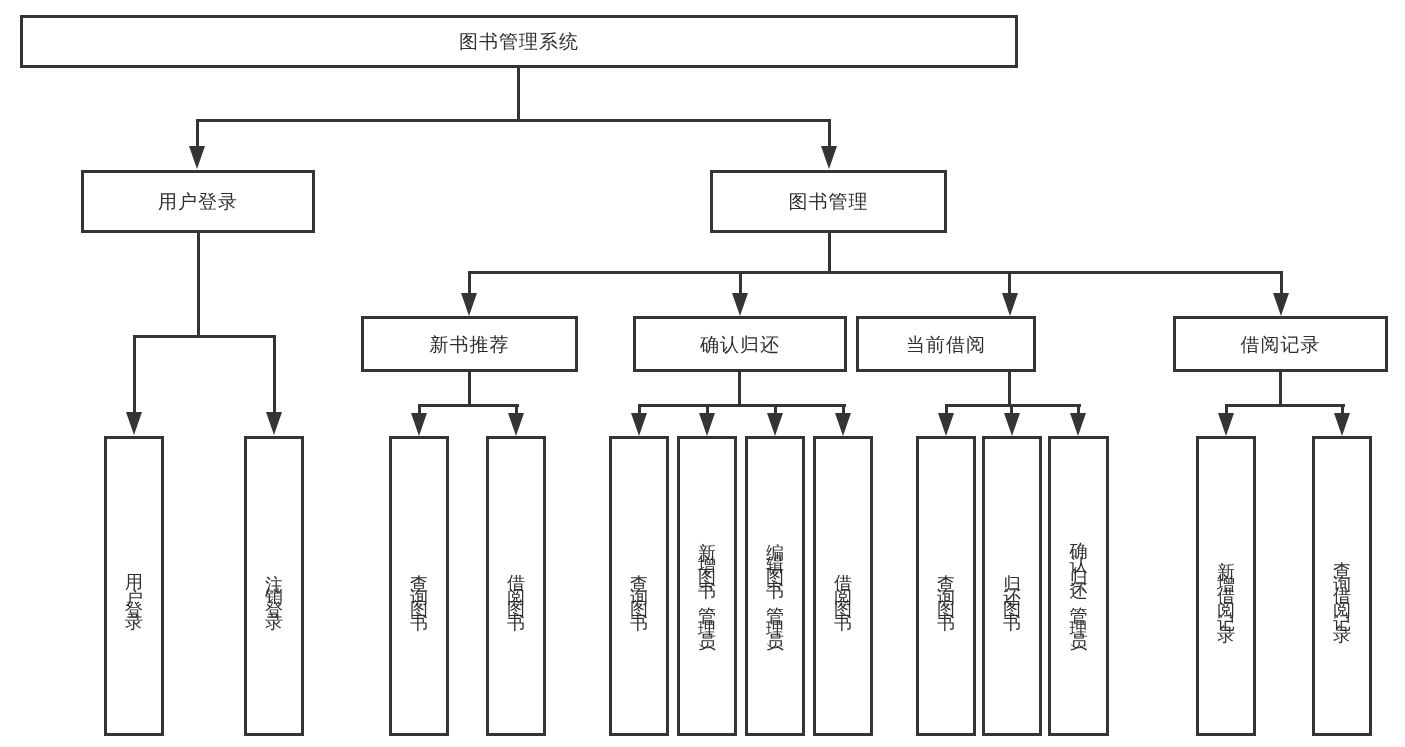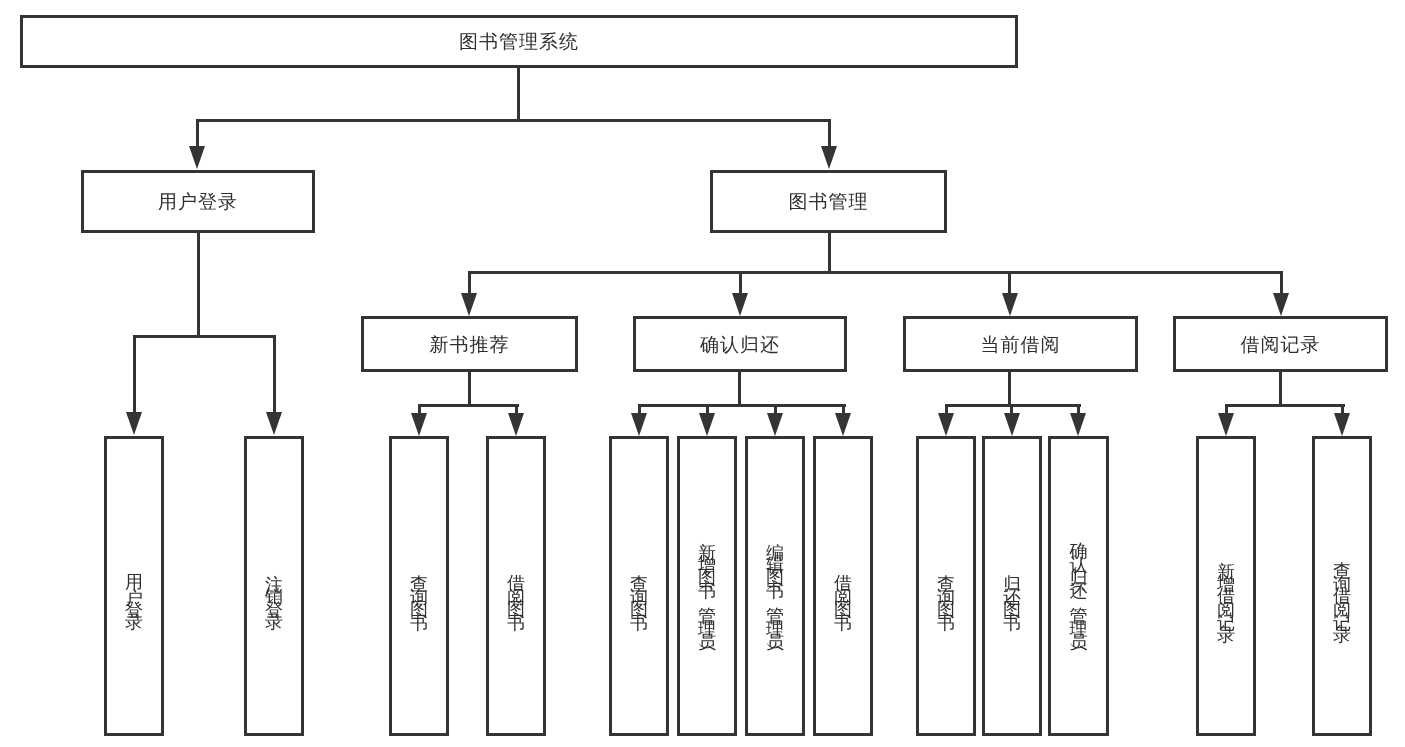--- a/index.html
+++ b/index.html
@@ -41,21 +41,21 @@
   <div class="box" style="left:20px;top:15px;width:998px;height:53px;">图书管理系统</div>
 
   <div class="box" style="left:81px;top:170px;width:234px;height:63px;">用户登录</div>
 
   <div class="box" style="left:710px;top:170px;width:237px;height:63px;">图书管理</div>
 
   <div class="box" style="left:361px;top:316px;width:217px;height:56px;">新书推荐</div>
 
   <div class="box" style="left:633px;top:316px;width:214px;height:56px;">确认归还</div>
 
-  <div class="box" style="left:903px;top:316px;width:235px;height:56px;">当前借阅</div>
+  <div class="box" style="left:856px;top:316px;width:180px;height:56px;">当前借阅</div>
 
   <div class="box" style="left:1173px;top:316px;width:215px;height:56px;">借阅记录</div>
 
   <div class="box vbox" style="left:104px;top:436px;width:60px;height:300px;">用户登录</div>
   <div class="box vbox" style="left:244px;top:436px;width:60px;height:300px;">注销登录</div>
 
   <div class="box vbox" style="left:389px;top:436px;width:60px;height:300px;">查询图书</div>
   <div class="box vbox" style="left:486px;top:436px;width:60px;height:300px;">借阅图书</div>
 
   <div class="box vbox" style="left:609px;top:436px;width:60px;height:300px;">查询图书</div>

